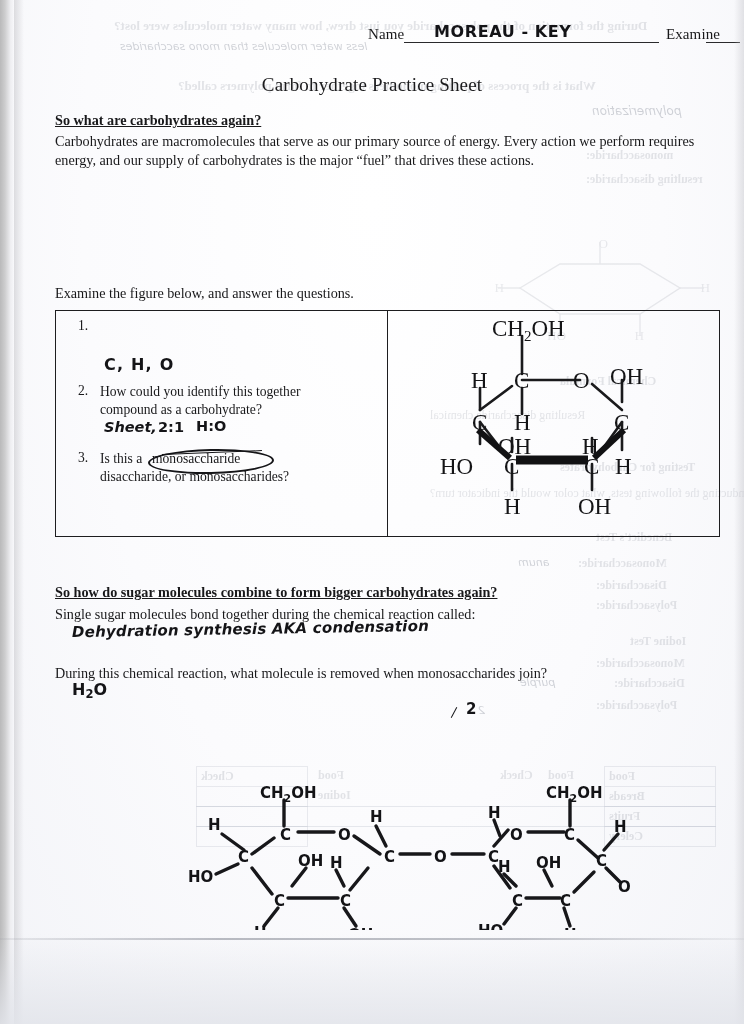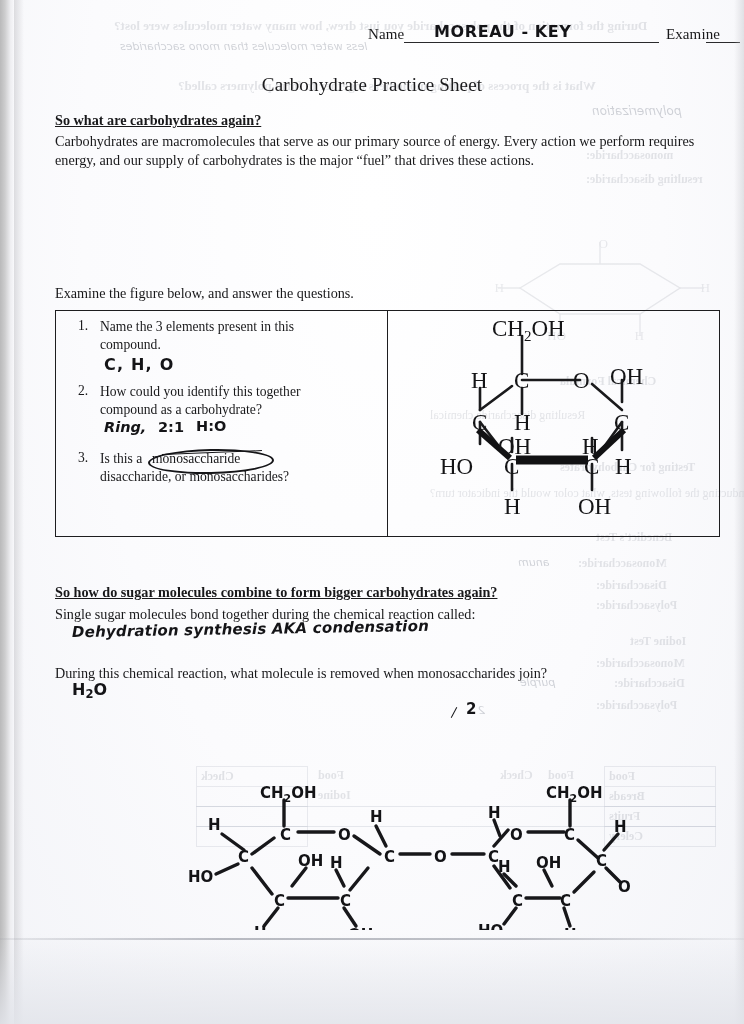--- a/index.html
+++ b/index.html
@@ -147,26 +147,25 @@
   <div id="title">Carbohydrate Practice Sheet</div>
 
   <div class="txt h-bold" style="left:55px;top:112px;">So what are carbohydrates again?</div>
   <div class="txt para" style="left:55px;top:132px;">Carbohydrates are macromolecules that serve as our primary source of energy.  Every action we perform requires energy, and our supply of carbohydrates is the major “fuel” that drives these actions.</div>
   <div class="txt para" style="left:55px;top:284px;">Examine the figure below, and answer the questions.</div>
 
   <div id="qtable"></div>
   <div id="qdivider"></div>
 
   <div class="qnum" style="left:78px;top:318px;">1.</div>
-  <div class="qtext" style="left:100px;top:318px;">Name the 3 elements present in this compound.</div>
   <div class="hand" style="left:104px;top:355px;font-size:16px;letter-spacing:1.2px;">C, H, O</div>
 
   <div class="qnum" style="left:78px;top:383px;">2.</div>
   <div class="qtext" style="left:100px;top:383px;">How could you identify this together compound as a carbohydrate?</div>
-  <div class="hand hand-slant" style="left:104px;top:419px;font-size:14.5px;">Ring,</div>
+  <div class="hand hand-slant" style="left:104px;top:419px;font-size:14.5px;">Sheet,</div>
   <div class="hand" style="left:158px;top:419px;font-size:14.5px;">2:1</div>
   <div class="hand" style="left:196px;top:418px;font-size:14.5px;">H:O</div>
 
   <div class="qnum" style="left:78px;top:450px;">3.</div>
   <div class="qtext" style="left:100px;top:450px;">Is this a</div>
   <div class="qtext" style="left:152px;top:450px;">monosaccharide</div>
   <div class="qtext" style="left:100px;top:468px;width:260px;">disaccharide, or monosaccharides?</div>
   <div id="circle-anno"></div>
   <div id="strike-anno"></div>
 

